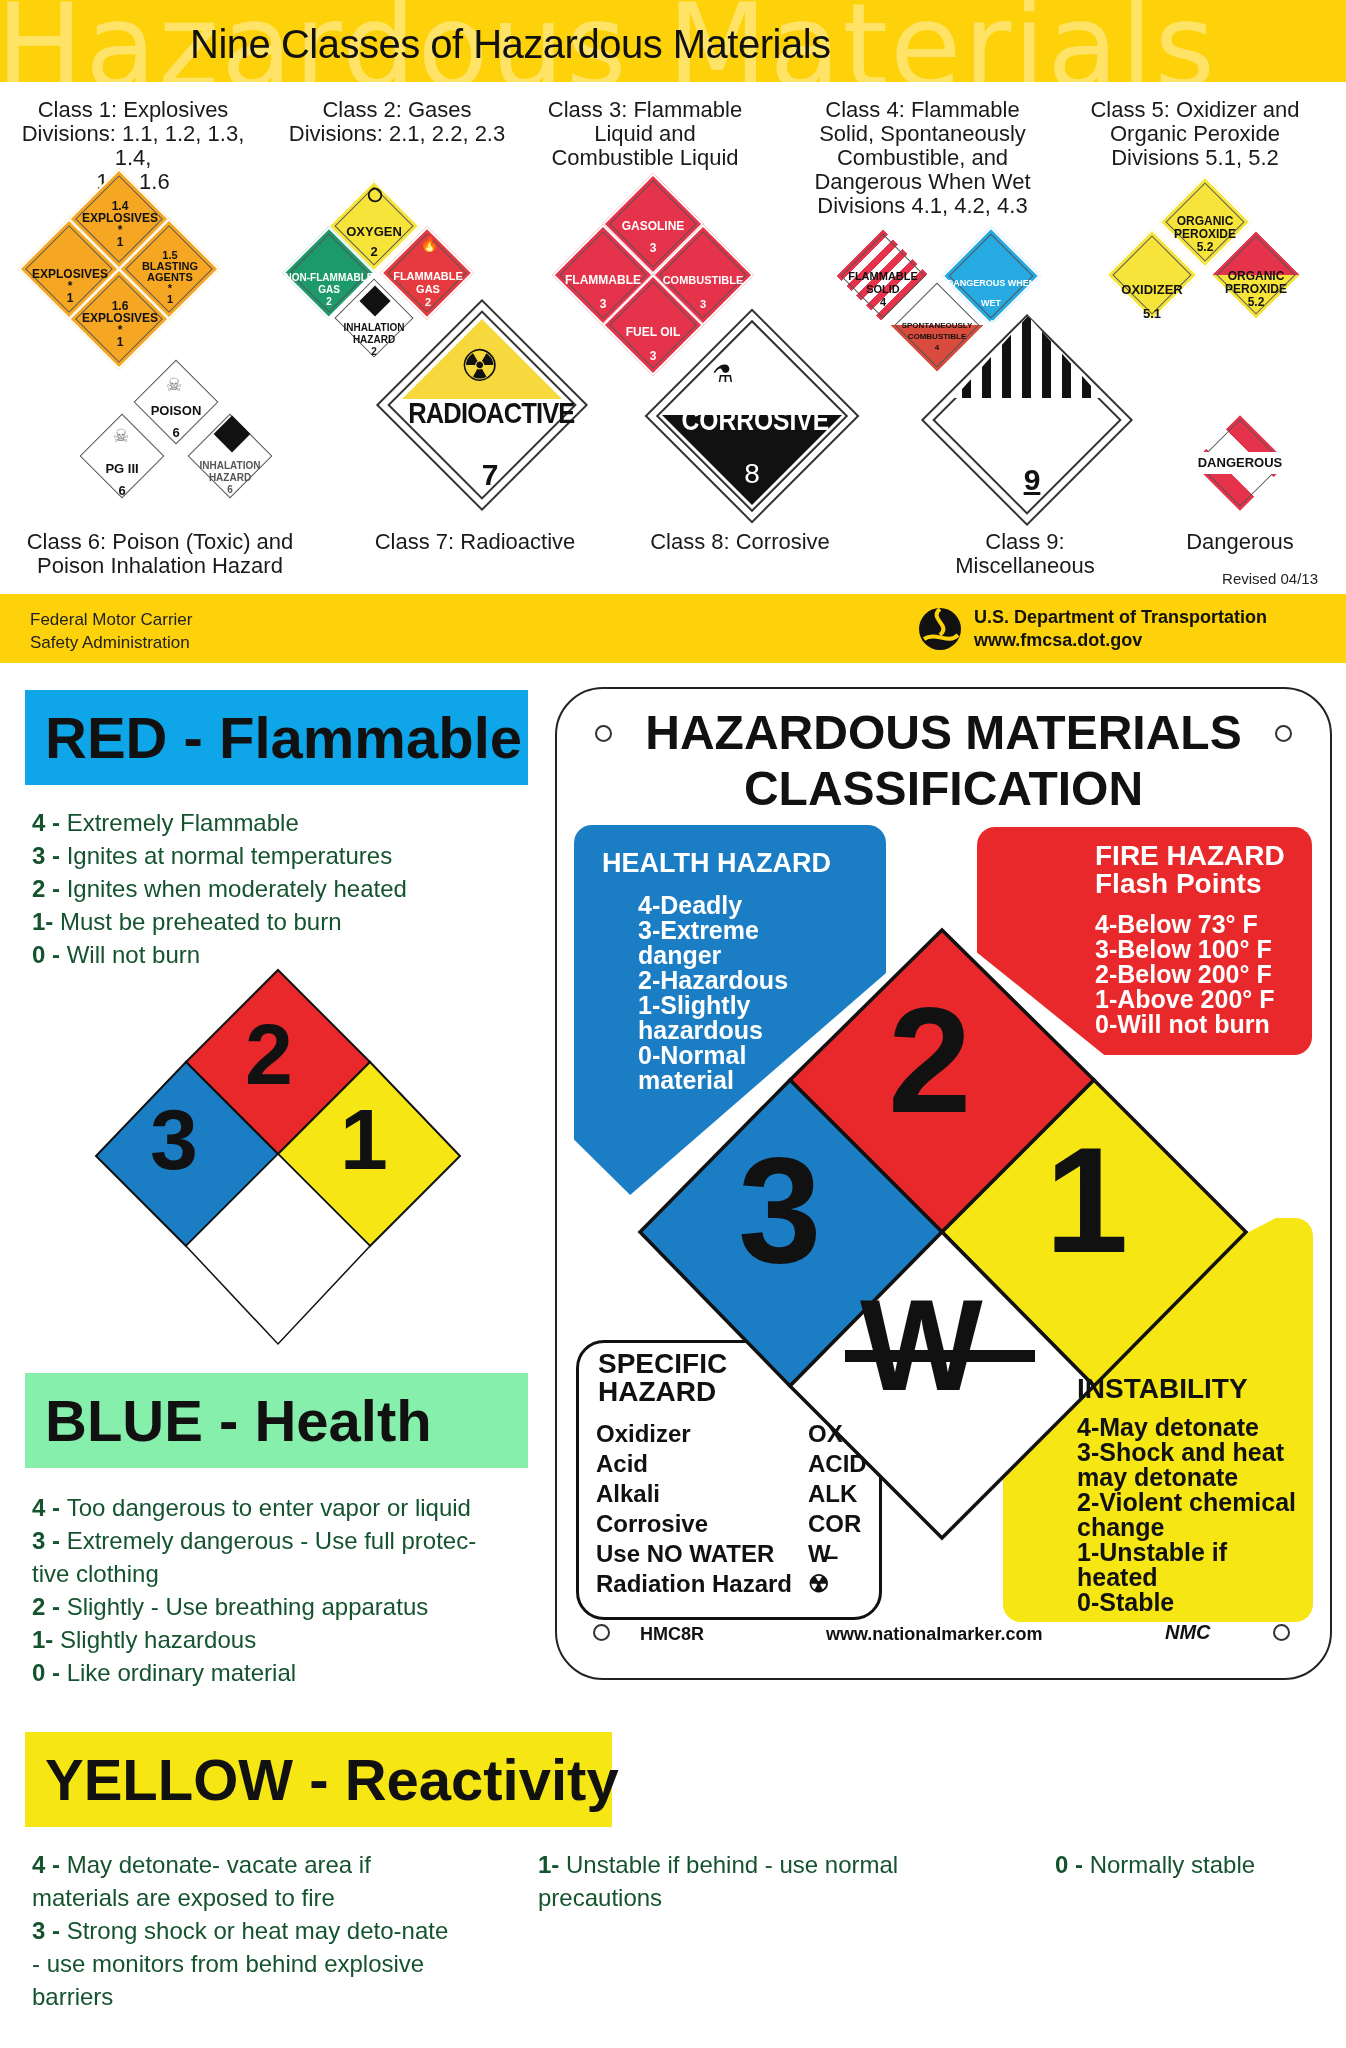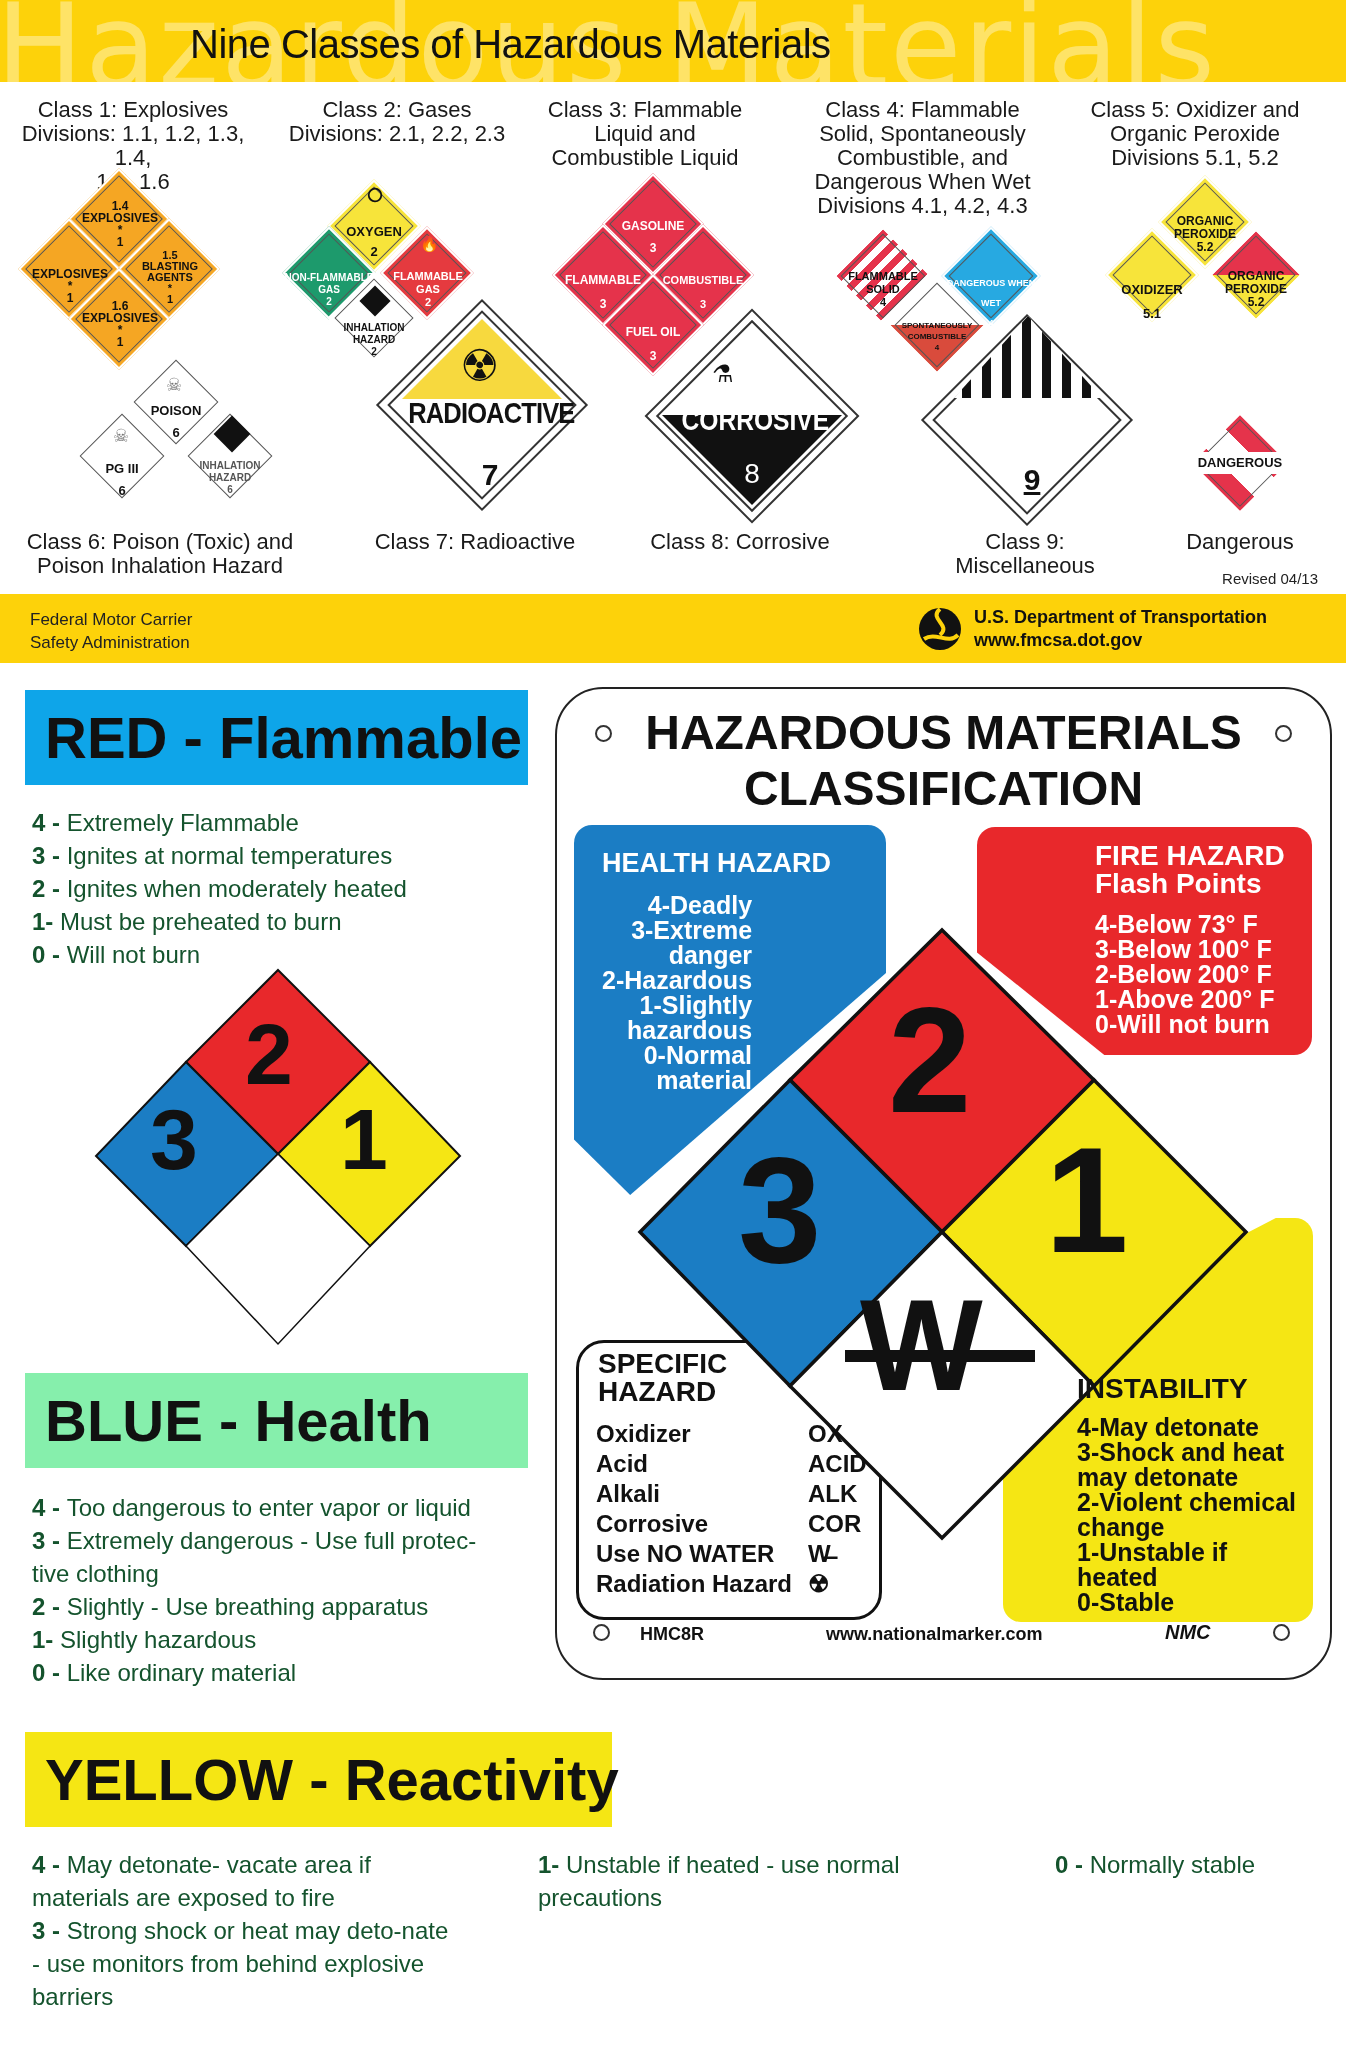--- a/index.html
+++ b/index.html
@@ -31,21 +31,21 @@
   .legend-list { left: 32px; font-size: 24px; line-height: 33px; color: #14532d; }
   .legend-list .n { font-weight: bold; }
 
   
   .sign { left: 555px; top: 687px; width: 777px; height: 993px; border: 2.5px solid #222; border-radius: 48px; background: #fff; }
   .sign-title { left: 555px; top: 705px; width: 777px; text-align: center; font-size: 48px; line-height: 56px; font-weight: bold; color: #111; white-space: pre-line; }
   .hole { width: 17px; height: 17px; border: 2px solid #333; border-radius: 50%; background: #fff; }
 
   .health-box { left: 574px; top: 825px; width: 312px; height: 370px; background: #1b7dc4; border-radius: 18px 18px 0 18px; clip-path: polygon(0 0, 100% 0, 100% 40%, 18% 100%, 0 85%); }
   .health-title { left: 602px; top: 848px; font-size: 27px; font-weight: bold; color: #fff; }
-  .health-list { left: 602px; top: 893px; font-size: 25px; line-height: 25px; font-weight: bold; color: #fff; white-space: pre-line; text-align: right; }
+  .health-list { left: 638px; top: 893px; font-size: 25px; line-height: 25px; font-weight: bold; color: #fff; white-space: pre-line; }
 
   .fire-box { left: 977px; top: 827px; width: 335px; height: 228px; background: #e8282b; border-radius: 18px; clip-path: polygon(0 0, 100% 0, 100% 100%, 38% 100%, 0 55%); }
   .fire-title { left: 1095px; top: 842px; font-size: 28px; line-height: 28px; font-weight: bold; color: #fff; white-space: pre-line; }
   .fire-list { left: 1095px; top: 912px; font-size: 25px; line-height: 25px; font-weight: bold; color: #fff; white-space: pre-line; }
 
   .instab-box { left: 1003px; top: 1218px; width: 310px; height: 404px; background: #f5e614; border-radius: 0 18px 18px 18px; clip-path: polygon(100% 0, 100% 100%, 0 100%, 0 35%, 88% 0); }
   .instab-title { left: 1077px; top: 1373px; font-size: 28px; font-weight: bold; color: #111; }
   .instab-list { left: 1077px; top: 1415px; font-size: 25px; line-height: 25px; font-weight: bold; color: #111; white-space: pre-line; }
 
   .specific-box { left: 576px; top: 1340px; width: 306px; height: 280px; border: 3px solid #111; border-radius: 28px; background: transparent; }
@@ -279,21 +279,21 @@
   <div><span class="n">1- </span><span>Slightly hazardous</span></div>
   <div><span class="n">0 - </span><span>Like ordinary material</span></div>
 </div>
 
 <div class="abs legend-box" style="top:1732px;width:587px;background:#f5e614;">YELLOW - Reactivity</div>
 <div class="abs legend-list" style="top:1848px;width:420px;">
   <div><span class="n">4 - </span><span>May detonate- vacate area if materials are exposed to fire</span></div>
   <div><span class="n">3 - </span><span>Strong shock or heat may deto-nate - use monitors from behind explosive barriers</span></div>
 </div>
 <div class="abs legend-list" style="top:1848px;left:538px;width:430px;">
-  <div><span class="n">1- </span><span>Unstable if heated - use normal precautions</span></div>
+  <div><span class="n">1- </span><span>Unstable if behind - use normal precautions</span></div>
 </div>
 <div class="abs legend-list" style="top:1848px;left:1055px;width:280px;">
   <div><span class="n">0 - </span><span>Normally stable</span></div>
 </div>
 
 <div class="abs sign"></div>
 <div class="abs hole" style="left:595px;top:725px;"></div>
 <div class="abs hole" style="left:1275px;top:725px;"></div>
 <div class="abs sign-title">HAZARDOUS MATERIALS
 CLASSIFICATION</div>

